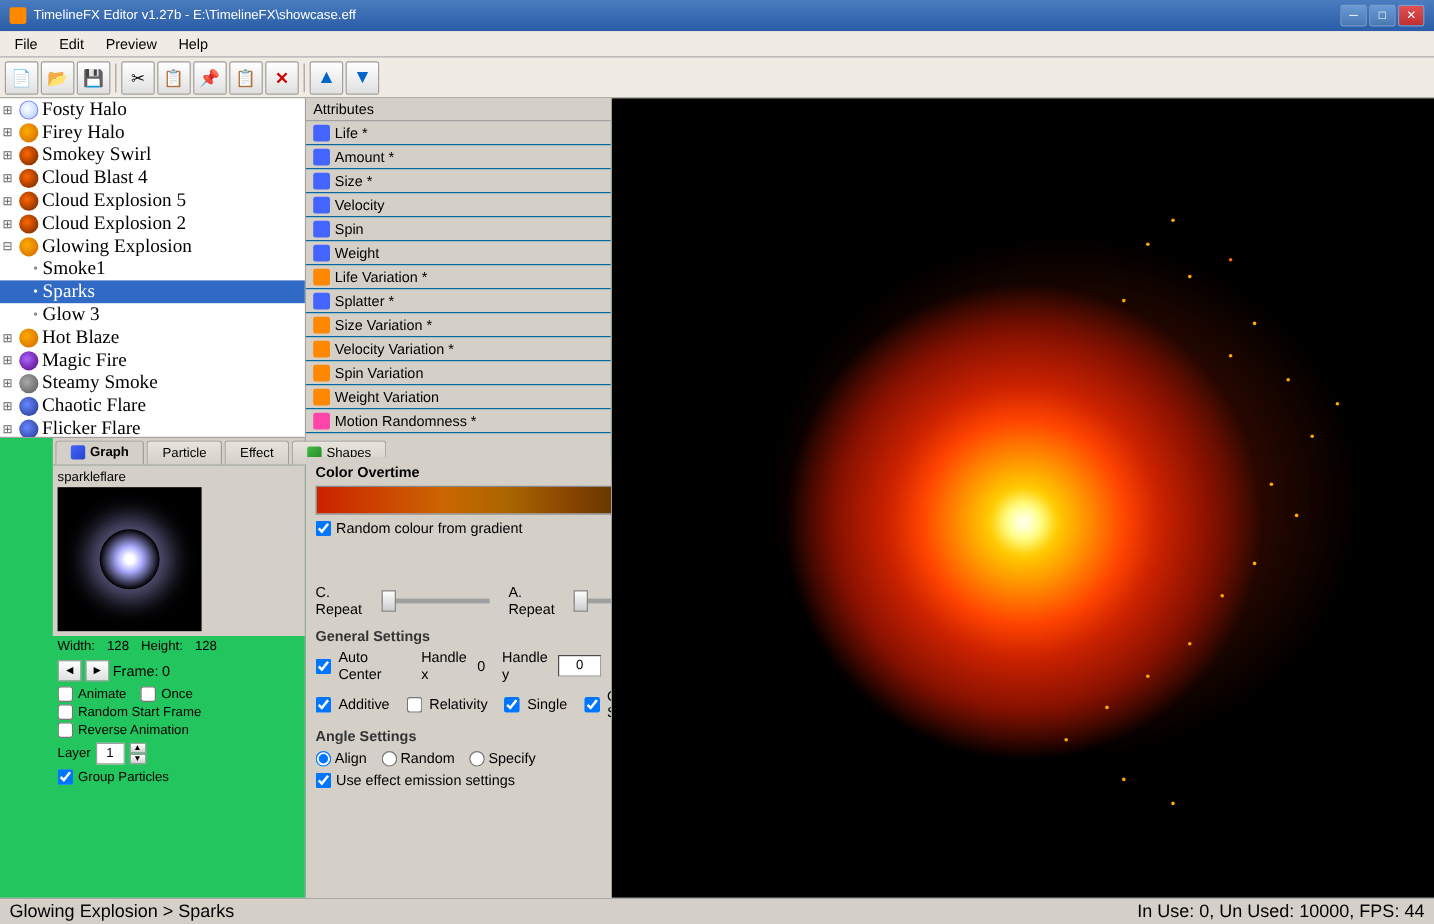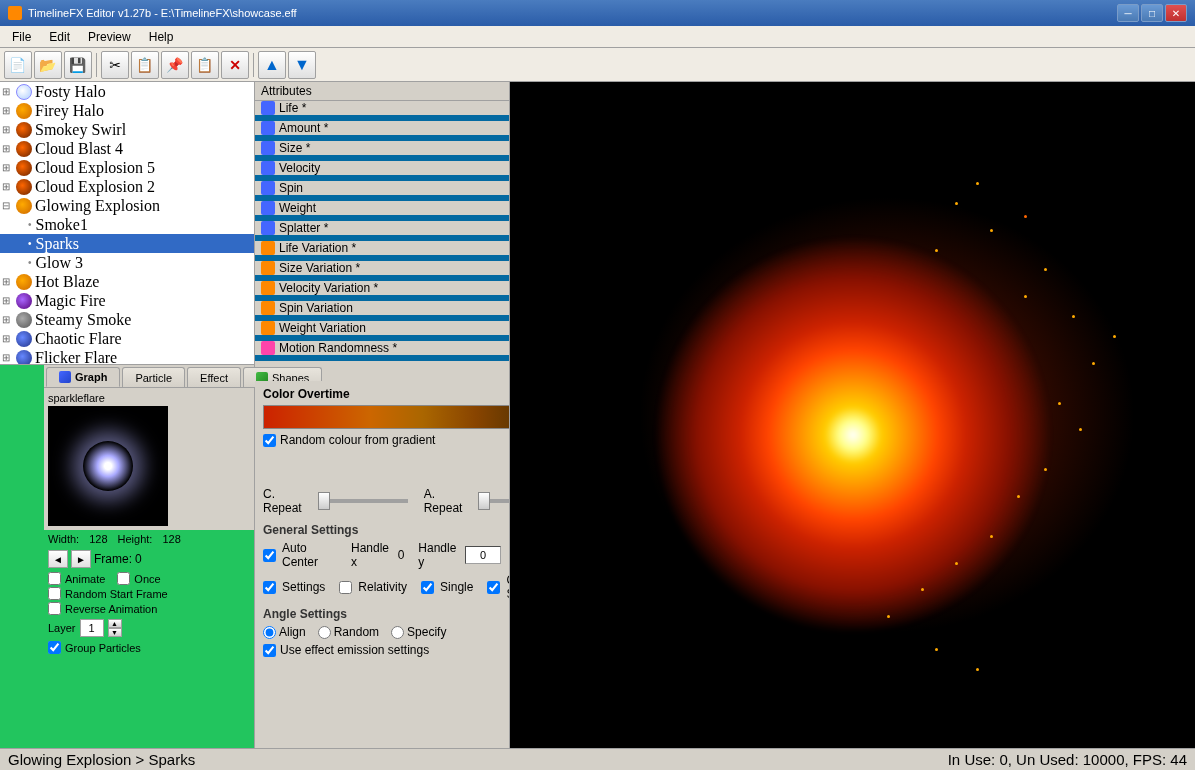--- a/index.html
+++ b/index.html
@@ -103,21 +103,21 @@
     .spin-up, .spin-down {
       width: 14px; height: 9px; border: 1px solid #a0a0a0;
       background: linear-gradient(to bottom, #fff, #d0d0d0);
       cursor: pointer; font-size: 7px; display: flex; align-items: center; justify-content: center;
     }
     .layer-value { width: 24px; height: 18px; border: 1px solid #a0a0a0; background: white; text-align: center; font-size: 11px; display: flex; align-items: center; justify-content: center; }
     .attr-header { background: #d4d0c8; padding: 2px 6px; border-bottom: 1px solid #a0a0a0; font-size: 12px; }
     .attr-list { overflow-y: auto; height: 280px; position: relative; }
     .attr-item {
       display: flex; align-items: center; padding: 2px 6px; height: 20px;
-      border-bottom: 6px solid #0369a1; cursor: pointer;
+      border-bottom: 1px solid #0369a1; cursor: pointer;
     }
     .attr-icon { width: 14px; height: 14px; border-radius: 2px; margin-right: 4px; flex-shrink: 0; }
     .attr-icon.blue { background: #4466ff; }
     .attr-icon.orange { background: #ff8800; }
     .attr-icon.pink { background: #ff44aa; }
     .attr-name { font-size: 12px; }
     
     
     .preview-area { flex: 1; background: black; position: relative; overflow: hidden; }
     
@@ -435,26 +435,26 @@
       </div>
       <div class="attr-item">
         <span class="attr-icon blue"></span>
         <span class="attr-name">Spin</span>
       </div>
       <div class="attr-item">
         <span class="attr-icon blue"></span>
         <span class="attr-name">Weight</span>
       </div>
       <div class="attr-item">
-        <span class="attr-icon blue"></span>
-        <span class="attr-name">Splatter *</span>
-      </div>
-      <div class="attr-item">
         <span class="attr-icon orange"></span>
         <span class="attr-name">Life Variation *</span>
+      </div>
+      <div class="attr-item">
+        <span class="attr-icon blue"></span>
+        <span class="attr-name">Splatter *</span>
       </div>
       <div class="attr-item">
         <span class="attr-icon orange"></span>
         <span class="attr-name">Size Variation *</span>
       </div>
       <div class="attr-item">
         <span class="attr-icon orange"></span>
         <span class="attr-name">Velocity Variation *</span>
       </div>
       <div class="attr-item">
@@ -504,21 +504,21 @@
         <input type="checkbox" checked="" style="">
         <label>Auto Center</label>
         <span style="margin-left:8px;">Handle x</span>
         <span>0</span>
         <span style="margin-left:8px;">Handle y</span>
         <input type="text" class="handle-input" value="0" style="">
       </div>
 
       <div class="setting-row">
         <input type="checkbox" checked="" style="">
-        <label>Settings</label>
+        <label>Additive</label>
         <input type="checkbox" style="margin-left: 8px;">
         <label>Relativity</label>
         <input type="checkbox" checked="" style="margin-left: 8px;">
         <label>Single</label>
         <input type="checkbox" checked="" style="margin-left: 8px;">
         <label>One Shot</label>
       </div>
 
       <div class="section-header">Angle Settings</div>
 

